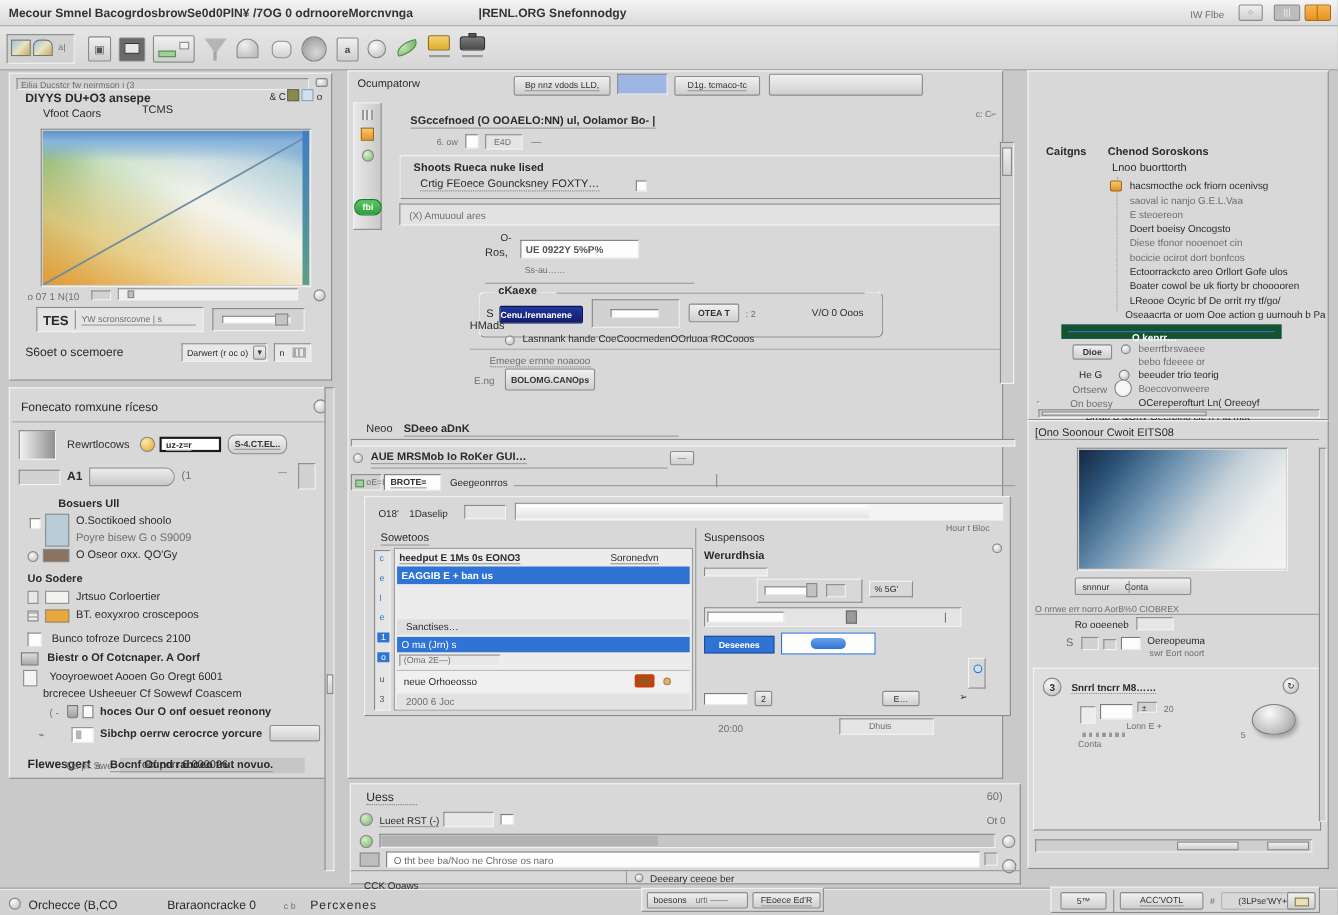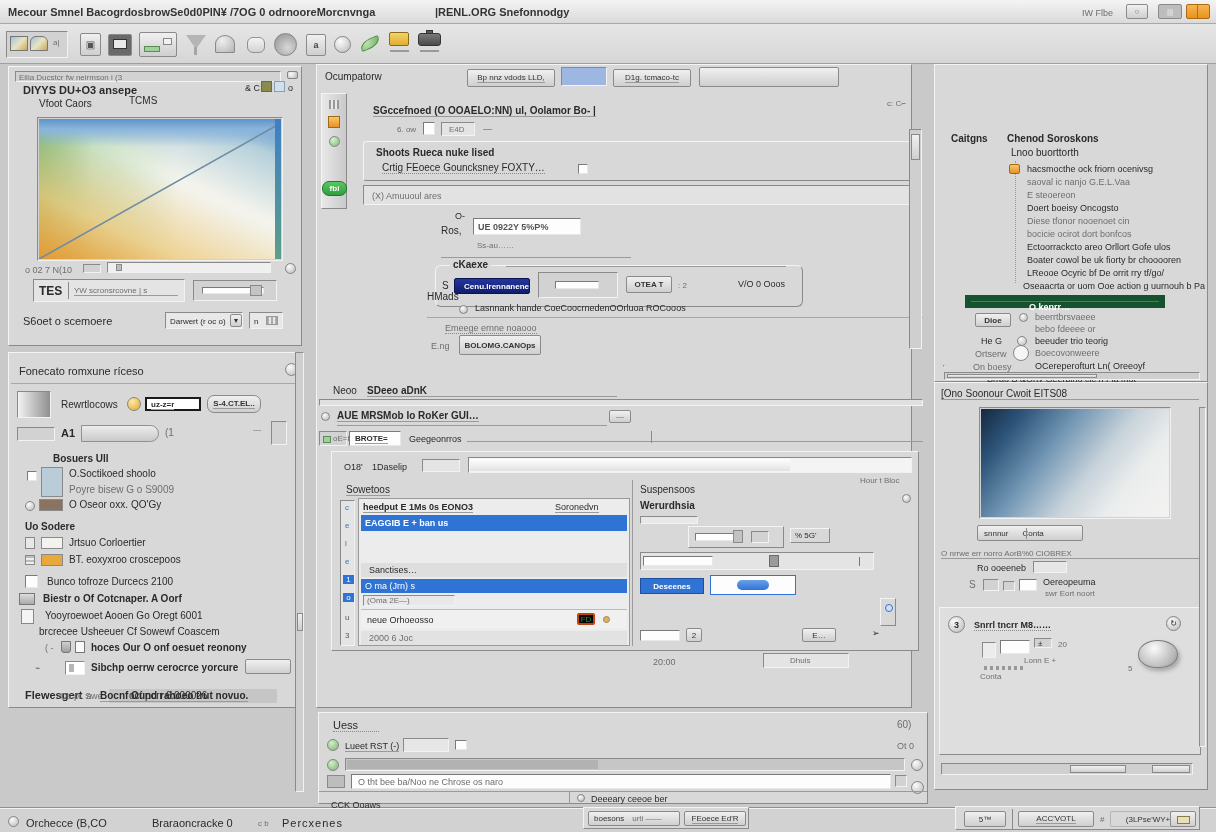--- a/index.html
+++ b/index.html
@@ -23,24 +23,24 @@
   .toolbar{background:linear-gradient(#e6e6e6,#d6d6d6);border-bottom:1px solid #9f9f9f}
   .statusbar{background:#d2d2d2;border-top:1px solid #f2f2f2;box-shadow:0 -1px 0 #909090}
   .gradA{background:
     linear-gradient(to bottom,#5e94c8 0%,#8ab4dc 7%,rgba(255,255,255,0) 20%),
     linear-gradient(205deg,#4f8cc4 0%,rgba(130,180,205,.55) 16%,rgba(255,255,255,0) 42%),
     linear-gradient(25deg,#e49a32 0%,rgba(238,200,120,.75) 26%,rgba(255,255,255,0) 55%),
     linear-gradient(to right,#7cba7e 0%,rgba(185,218,180,.75) 22%,rgba(255,255,255,0) 58%),
     #f3f3ec}
   .gradB{background:linear-gradient(128deg,#16283f 0%,#2c5378 16%,#6f94b2 36%,#c6d2da 58%,#ebeded 76%,#f3f3f1 100%)}
   .navy{background:linear-gradient(#23369c,#101d6e);color:#fff;border:1px solid #0b1450;border-radius:2px;
-        display:flex;align-items:center;justify-content:flex-end}
+        display:flex;align-items:center;justify-content:flex-start}
   .orangebtn{background:linear-gradient(#f6b554,#e8931c);border:1px solid #a96a10;border-radius:2px}
   .swatch{border:1px solid #8a8a8a}
-  .badgeFD{border:2px solid #c2410c;color:#2f8e3a;background:#000000;border-radius:2px;
+  .badgeFD{border:6px solid #c2410c;color:#2f8e3a;background:#000000;border-radius:2px;
            display:flex;align-items:center;justify-content:center;font-size:8px}
   .fbi{background:linear-gradient(#59c763,#2f9e3d);color:#fff;border-radius:7px;border:1px solid #1f7a2c;
        display:flex;align-items:center;justify-content:center;font-size:8px;font-weight:bold}
   .leaf{background:radial-gradient(circle at 30% 30%,#bfe3b4,#6fae62);border:1px solid #4c8a43;
         border-radius:80% 10% 80% 10%;transform:rotate(-18deg)}
   .thumb{background:linear-gradient(135deg,#9fc2e0,#e8e4c2,#caa95e);border:1px solid #777}
   .scroll-thumb{background:linear-gradient(#f0f0f0,#cfcfcf);border:1px solid #8a8a8a}
   .treeline{border-left:1px dotted #9a9a9a}
 </style>
 </head>
@@ -126,21 +126,21 @@
 
   <div class="p in" style="left:28px;top:50px;width:246px;height:144px;padding:1px">
     <div class="p gradA" style="left:1px;top:1px;width:242px;height:140px">
       <svg width="242" height="140" style="position:absolute;left:0;top:0">
         <line x1="242" y1="4" x2="0" y2="140" stroke="#6f8ca4" stroke-width="1.6"></line>
       </svg>
       <div class="p" style="left:236px;top:0;width:6px;height:140px;background:linear-gradient(#3f7ec4,#5c9e8a)"></div>
     </div>
   </div>
 
-  <span class="p nw t9 gray" style="left:16px;top:198px">o 02 7 N(10</span>
+  <span class="p nw t9 gray" style="left:16px;top:198px">o 07 1 N(10</span>
   <span class="p in" style="left:74px;top:197px;width:18px;height:9px"></span>
   <div class="p in" style="left:98px;top:195px;width:164px;height:11px;background:#efefef">
     <span class="p" style="left:8px;top:1px;width:6px;height:7px;background:#bdbdbd;border:1px solid #8a8a8a"></span>
   </div>
   <span class="p circ" style="left:276px;top:196px;width:11px;height:11px"></span>
 
   <div class="p in" style="left:24px;top:212px;width:152px;height:23px;background:#e4e4e4">
     <span class="p nw b" style="left:5px;top:4px;font-size:12px">TES</span>
     <span class="p" style="left:34px;top:2px;width:1px;height:17px;background:#8a8a8a"></span>
     <span class="p nw t8 gray ul" style="left:40px;top:6px;width:104px">YW scronsrcovne | s</span>

